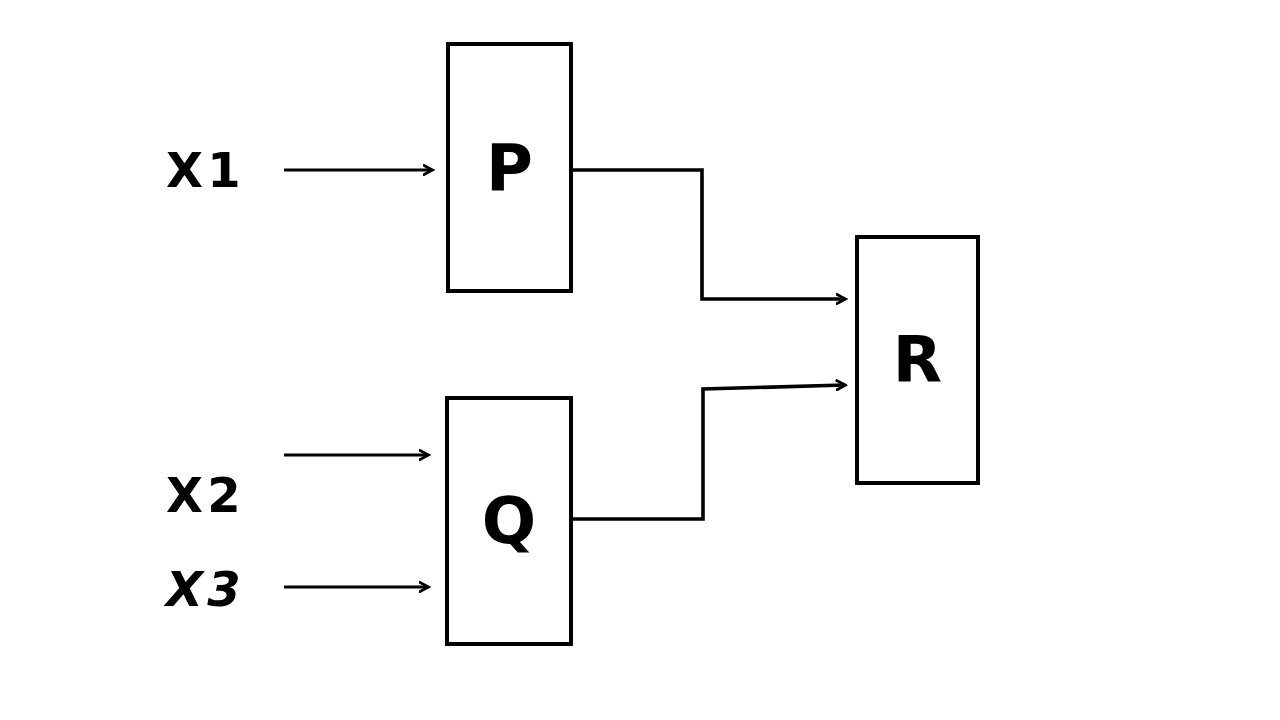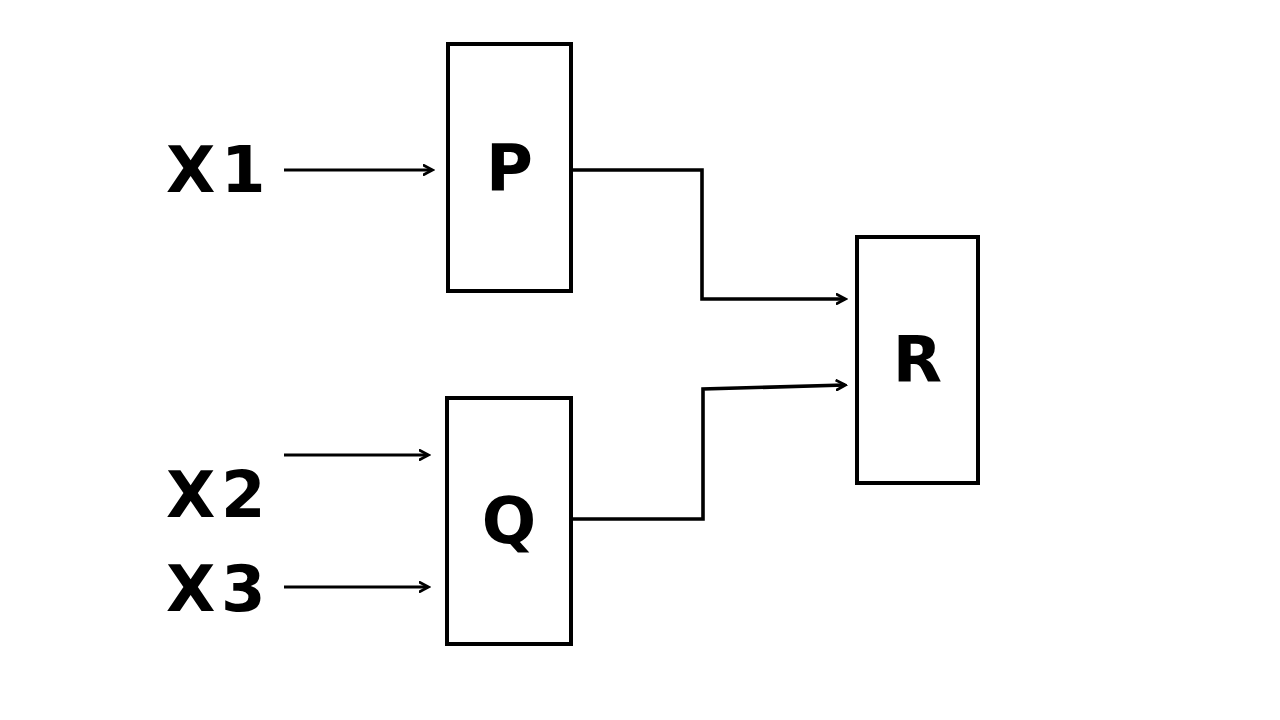--- a/index.html
+++ b/index.html
@@ -35,29 +35,29 @@
     align-items: center;
     justify-content: center;
     font-size: 64px;
     line-height: 1;
   }
   .node-p { left: 446px; top: 42px;  width: 127px; height: 251px; }
   .node-q { left: 445px; top: 396px; width: 128px; height: 250px; }
   .node-r { left: 855px; top: 235px; width: 125px; height: 250px; }
   .input-label {
     position: absolute;
-    font-size: 64px;
+    font-size: 48px;
     line-height: 1;
     letter-spacing: 0.09em;
     transform: translateY(-52%);
     white-space: nowrap;
   }
   .label-x1 { left: 166px; top: 171px; }
   .label-x2 { left: 166px; top: 456px; margin-top: 40px; }
-  .label-x3 { left: 166px; top: 590px; }
+  .label-x3 { left: 166px; top: 590px; font-style: italic; }
 </style>
 </head>
 <body>
 
 <div class="stage">
 
   <svg class="wires" viewBox="0 0 1280 720" xmlns="http://www.w3.org/2000/svg">
     <defs>
       <marker id="arrow" viewBox="0 0 12 12" markerWidth="12" markerHeight="12" refX="9.5" refY="6" orient="auto" markerUnits="userSpaceOnUse">
         <path d="M1.5,1.5 L10,6 L1.5,10.5" fill="none" stroke="#000000" stroke-width="2.8" stroke-linecap="square" stroke-linejoin="miter"></path>

